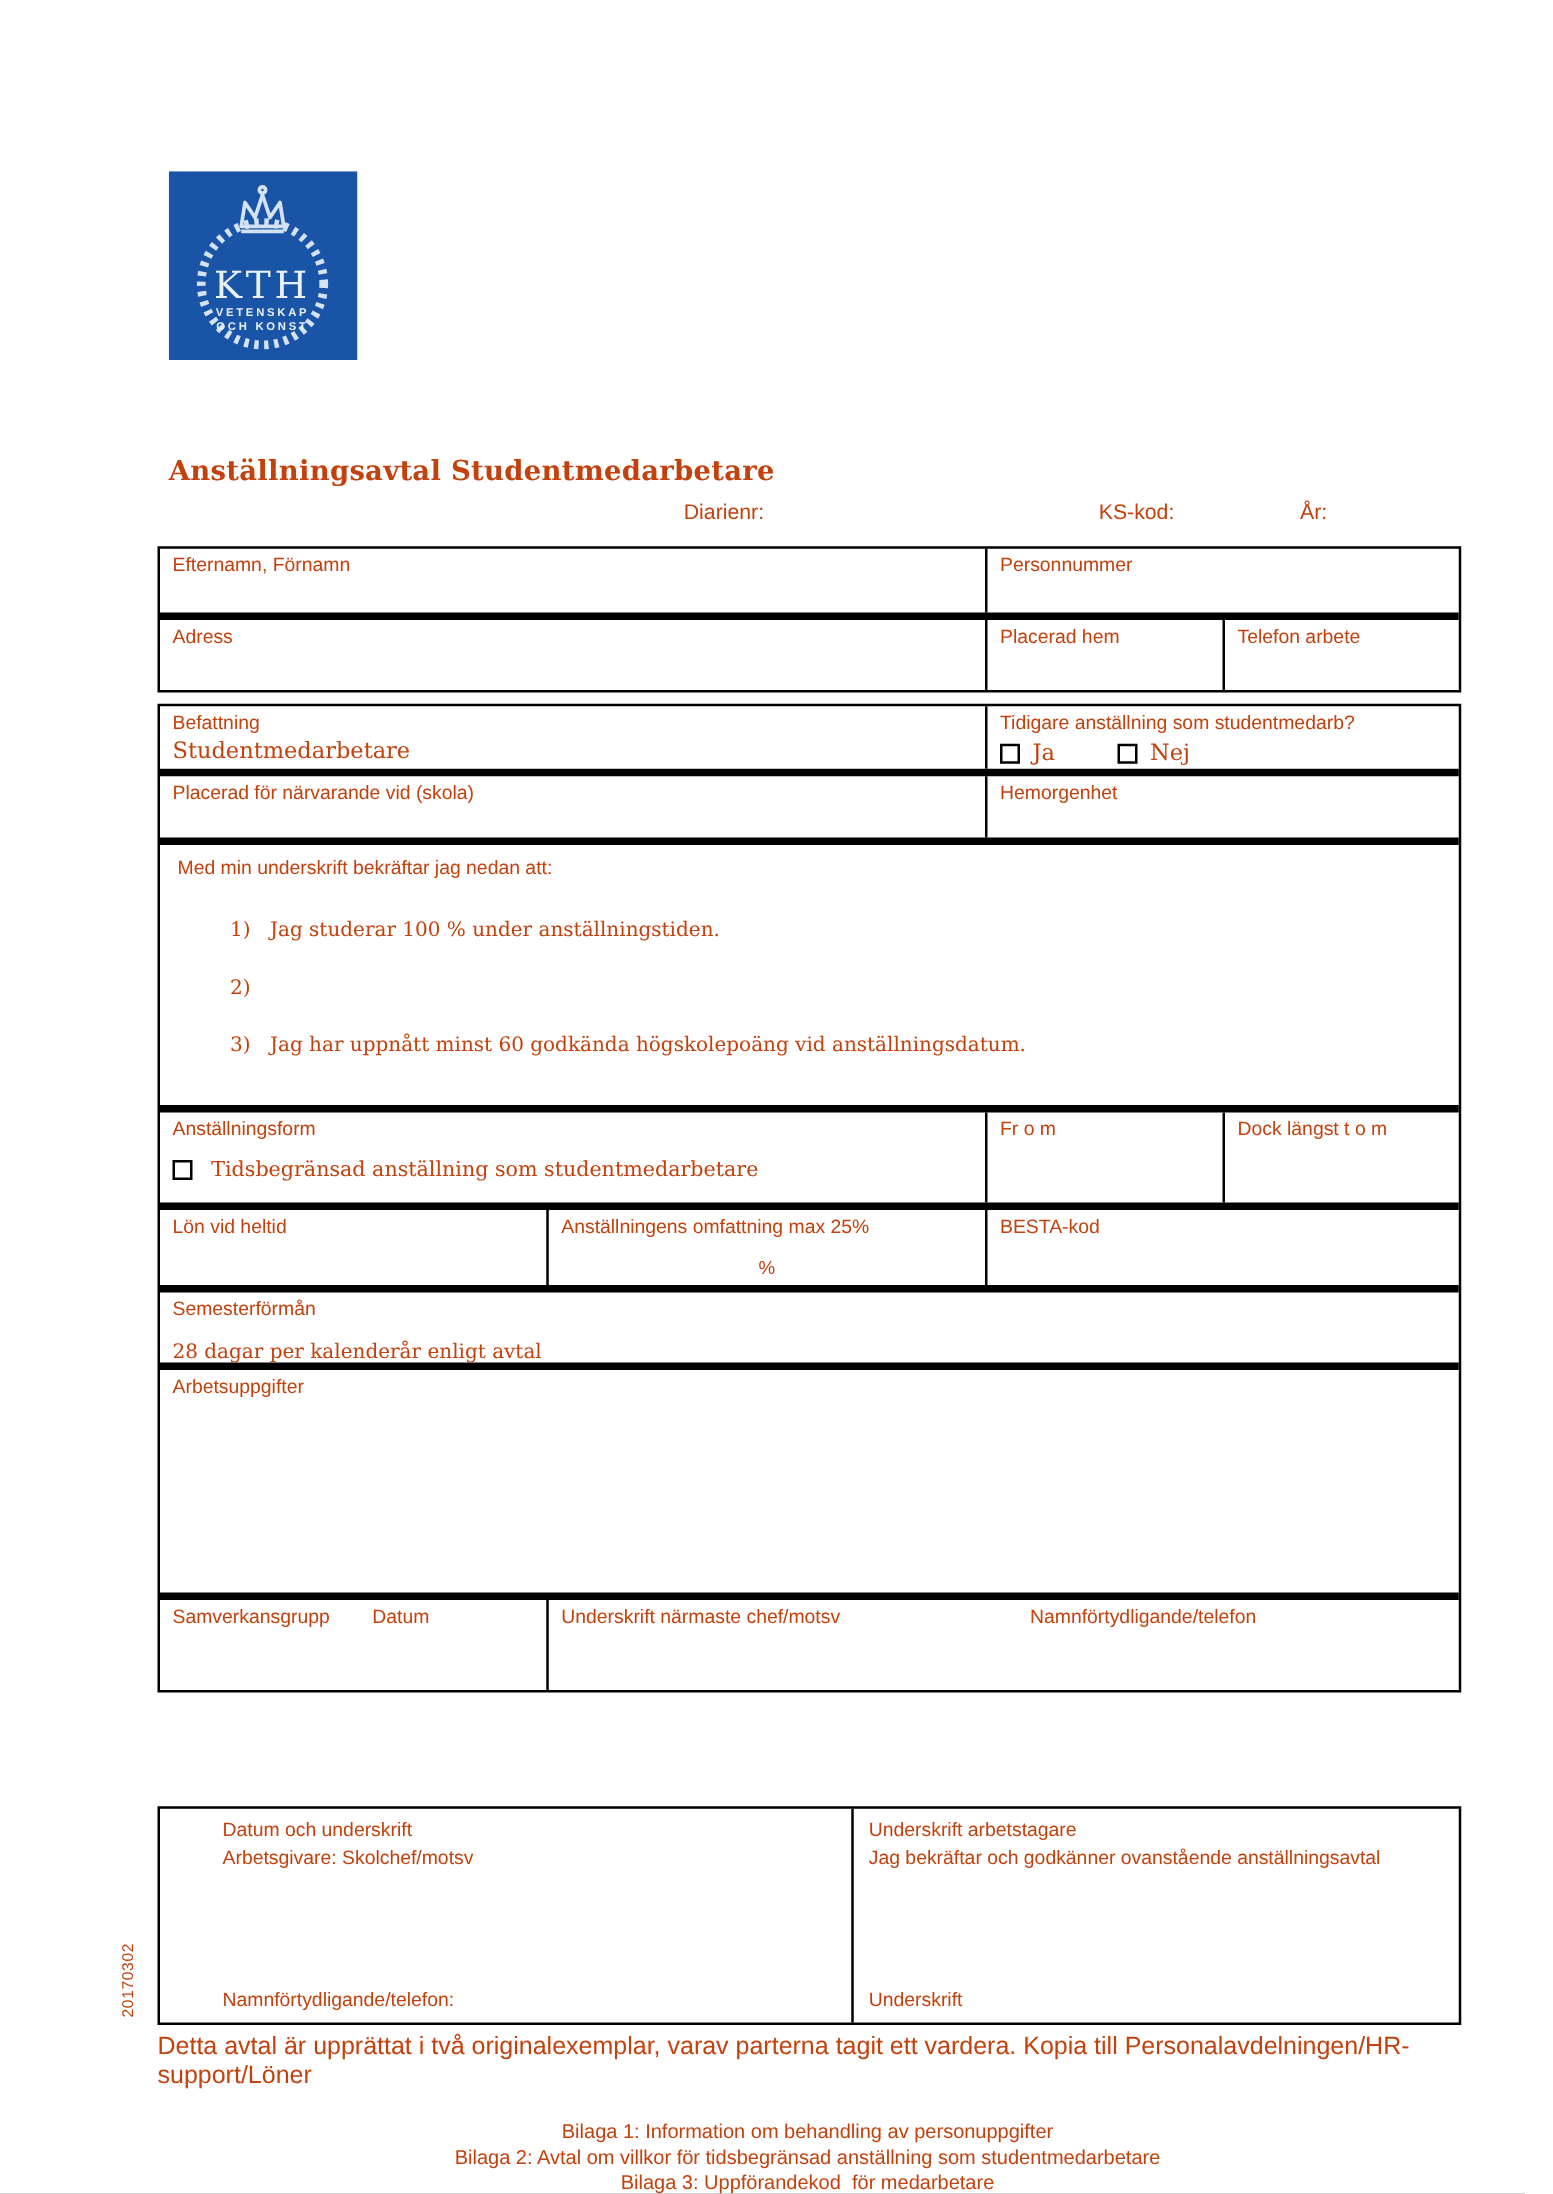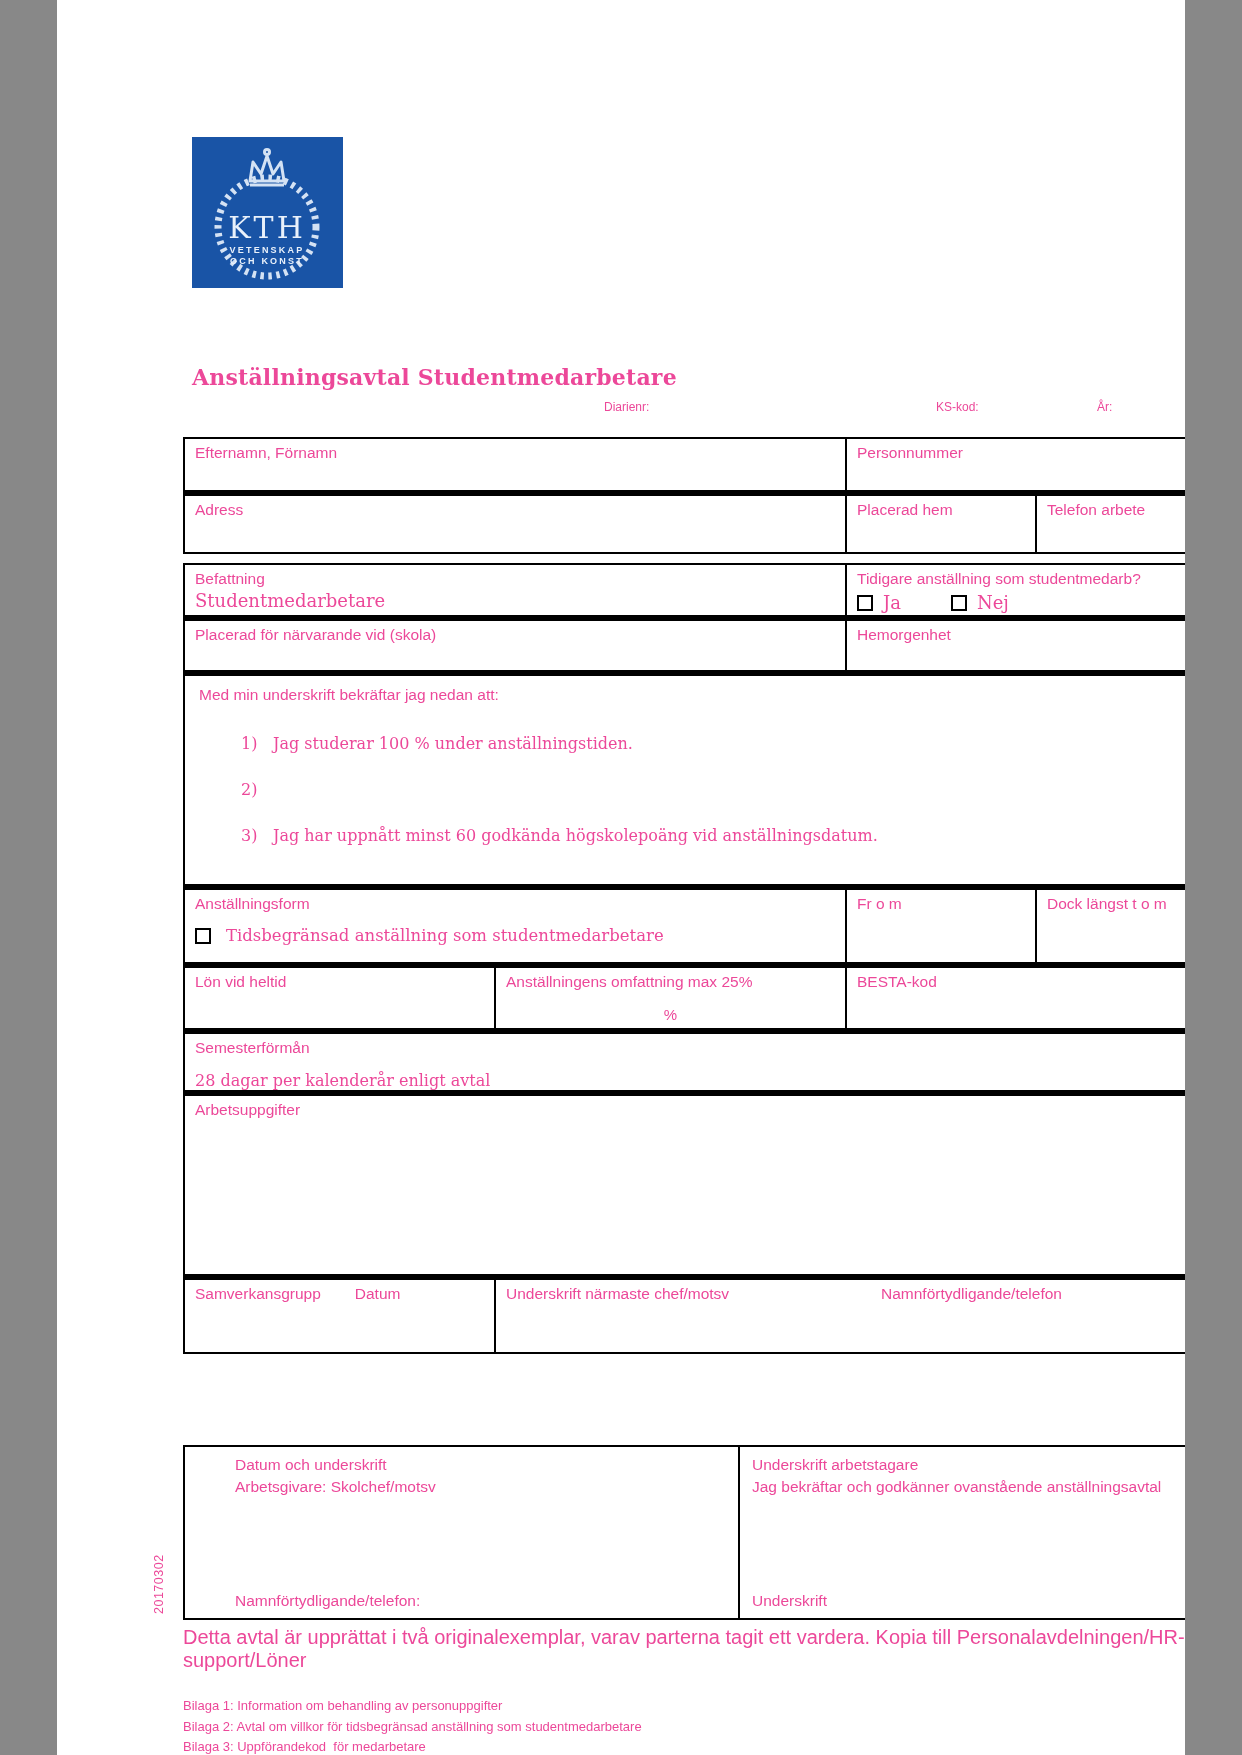--- a/index.html
+++ b/index.html
@@ -1,25 +1,25 @@
 <!DOCTYPE html>
 <html><head>
 <meta charset="utf-8">
 <style>
   html,body{margin:0;padding:0;background:#888;}
-  .page{position:relative;width:1128px;height:1755px;background:#fff;color:#ec4899;
+  .page{position:relative;width:1242px;height:1755px;background:#fff;color:#c2410c;
         font-family:"Liberation Sans",sans-serif;overflow:hidden;margin:0 auto;}
 
   
   .logo{position:absolute;left:135px;top:137px;width:151px;height:151px;}
 
   
   .title{position:absolute;left:135px;top:364px;margin:0;
          font-family:"DejaVu Serif",serif;font-weight:bold;font-size:22px;letter-spacing:.2px;}
-  .meta{position:absolute;top:400px;font-size:12px;}
+  .meta{position:absolute;top:400px;font-size:17px;}
   .meta.diarienr{left:547px;} .meta.kskod{left:879px;} .meta.ar{left:1040px;}
 
   
   .tbl{position:absolute;left:126px;width:1043px;border:2px solid #000;box-sizing:border-box;background:#fff;}
   .row{display:flex;box-sizing:border-box;align-items:stretch;}
   .row + .row{border-top:6px solid #000000;}
   .cell{box-sizing:border-box;position:relative;padding:5px 10px;overflow:hidden;}
   .cell + .cell{border-left:2px solid #000;}
   .grow{flex:1 1 auto;}
   .lbl{font-size:15.5px;display:block;}
@@ -57,21 +57,21 @@
   .dotline{border-bottom:2px dotted #000;height:2px;margin-bottom:4px;}
   .dl-left{width:452px;} .dl-right{width:432px;}
 
   
   .stamp{position:absolute;left:95px;top:1614px;transform:rotate(-90deg);transform-origin:0 0;
          font-size:12.5px;letter-spacing:.5px;white-space:nowrap;}
 
   
   .footer{position:absolute;left:126px;top:1626px;width:1040px;}
   .dist{font-size:20px;margin:0 0 24px 0;}
-  .bilaga{font-size:13px;line-height:20.5px;margin:0;white-space:pre-wrap;}
+  .bilaga{font-size:16px;line-height:20.5px;margin:0;white-space:pre-wrap;text-align:center;}
 </style>
 </head>
 <body>
 
 <div class="page">
 
   <div class="logo">
     <svg width="151" height="151" viewBox="0 0 151 151">
       <rect width="151" height="151" fill="#1954a6"></rect>
       <circle cx="75" cy="90" r="49" fill="none" stroke="#d4e2f4" stroke-width="7" stroke-dasharray="3.5 4.5"></circle>

